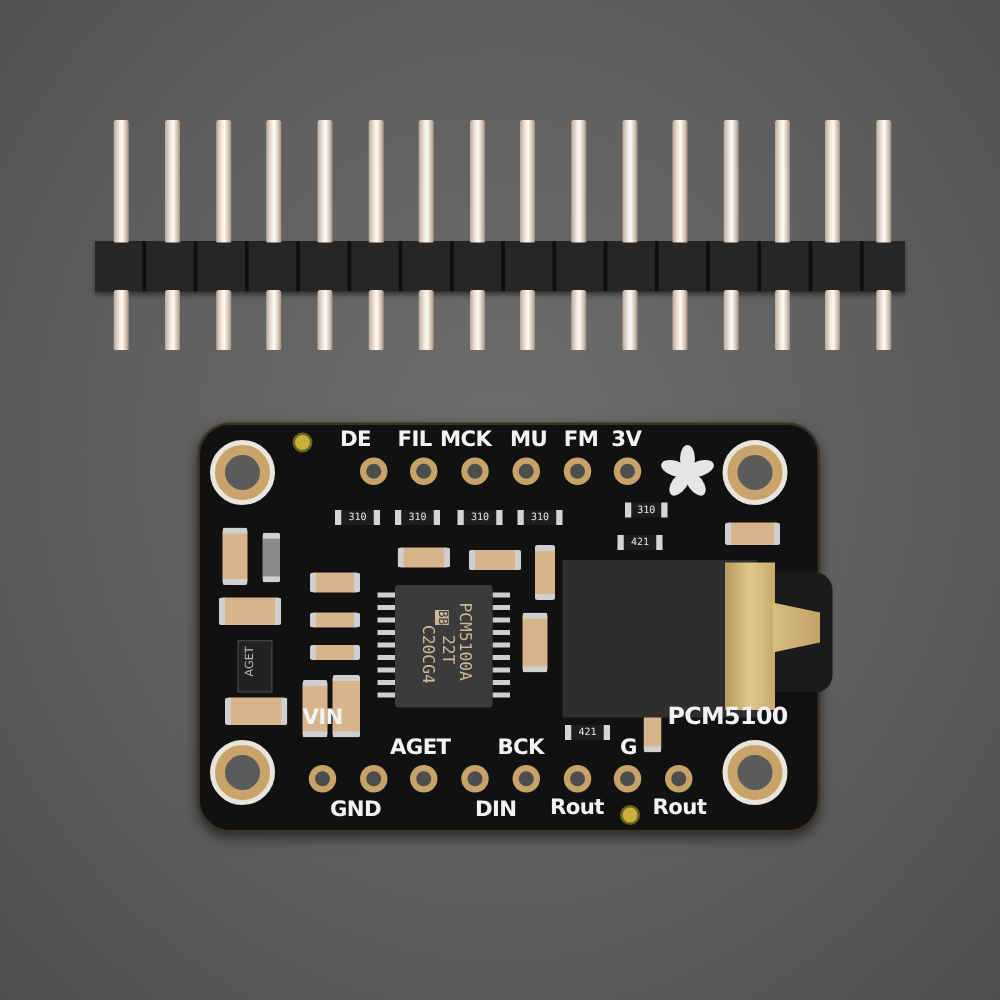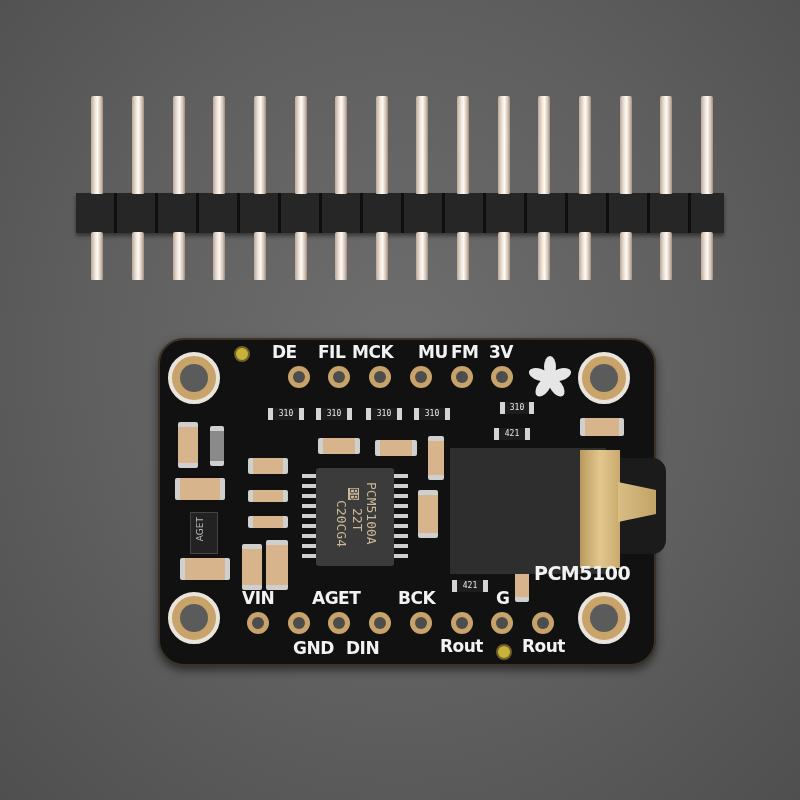--- a/index.html
+++ b/index.html
@@ -98,21 +98,21 @@
 <div class="mhole" style="left:578px;top:352px"></div>
 <div class="mhole" style="left:168px;top:592px"></div>
 <div class="mhole" style="left:578px;top:592px"></div>
 
 <div class="fid" style="left:234px;top:346px"></div>
 <div class="fid" style="left:496px;top:644px"></div>
 
 <span class="lbl" style="left:272px;top:342px">DE</span>
 <span class="lbl" style="left:318px;top:342px">FIL</span>
 <span class="lbl" style="left:352px;top:342px">MCK</span>
-<span class="lbl" style="left:418px;top:342px">MU</span>
+<span class="lbl" style="left:408px;top:342px">MU</span>
 <span class="lbl" style="left:451px;top:342px">FM</span>
 <span class="lbl" style="left:489px;top:342px">3V</span>
 
 <div class="pad" style="left:288px;top:366px"></div>
 <div class="pad" style="left:328px;top:366px"></div>
 <div class="pad" style="left:369px;top:366px"></div>
 <div class="pad" style="left:410px;top:366px"></div>
 <div class="pad" style="left:451px;top:366px"></div>
 <div class="pad" style="left:491px;top:366px"></div>
 
@@ -177,30 +177,30 @@
 <span class="chiptext" style="left:334px;top:500px">C20CG4</span>
 <span class="chiptext" style="left:348px;top:488px;background:#cbb898;color:#3b3b3b;font-size:10px">BB</span>
 
 <div class="jackbarrel"></div>
 <div class="jack"></div>
 <div class="brass"></div>
 <div class="brasstab"></div>
 
 <span class="lbl" style="left:534px;top:562px;font-size:19px">PCM5100</span>
 
-<span class="lbl" style="left:242px;top:588px">VIN</span>
+<span class="lbl" style="left:242px;top:564px">VIN</span>
 <span class="lbl" style="left:312px;top:588px">AGET</span>
 <span class="lbl" style="left:398px;top:588px">BCK</span>
 <span class="lbl" style="left:496px;top:588px">G</span>
 
 <div class="pad" style="left:247px;top:612px"></div>
 <div class="pad" style="left:288px;top:612px"></div>
 <div class="pad" style="left:328px;top:612px"></div>
 <div class="pad" style="left:369px;top:612px"></div>
 <div class="pad" style="left:410px;top:612px"></div>
 <div class="pad" style="left:451px;top:612px"></div>
 <div class="pad" style="left:491px;top:612px"></div>
 <div class="pad" style="left:532px;top:612px"></div>
 
-<span class="lbl" style="left:293px;top:638px">GND</span>
-<span class="lbl" style="left:346px;top:638px">DIN</span>
+<span class="lbl" style="left:264px;top:638px">GND</span>
+<span class="lbl" style="left:380px;top:638px">DIN</span>
 <span class="lbl" style="left:440px;top:636px">Rout</span>
 <span class="lbl" style="left:522px;top:636px">Rout</span>
 
 </body></html>

